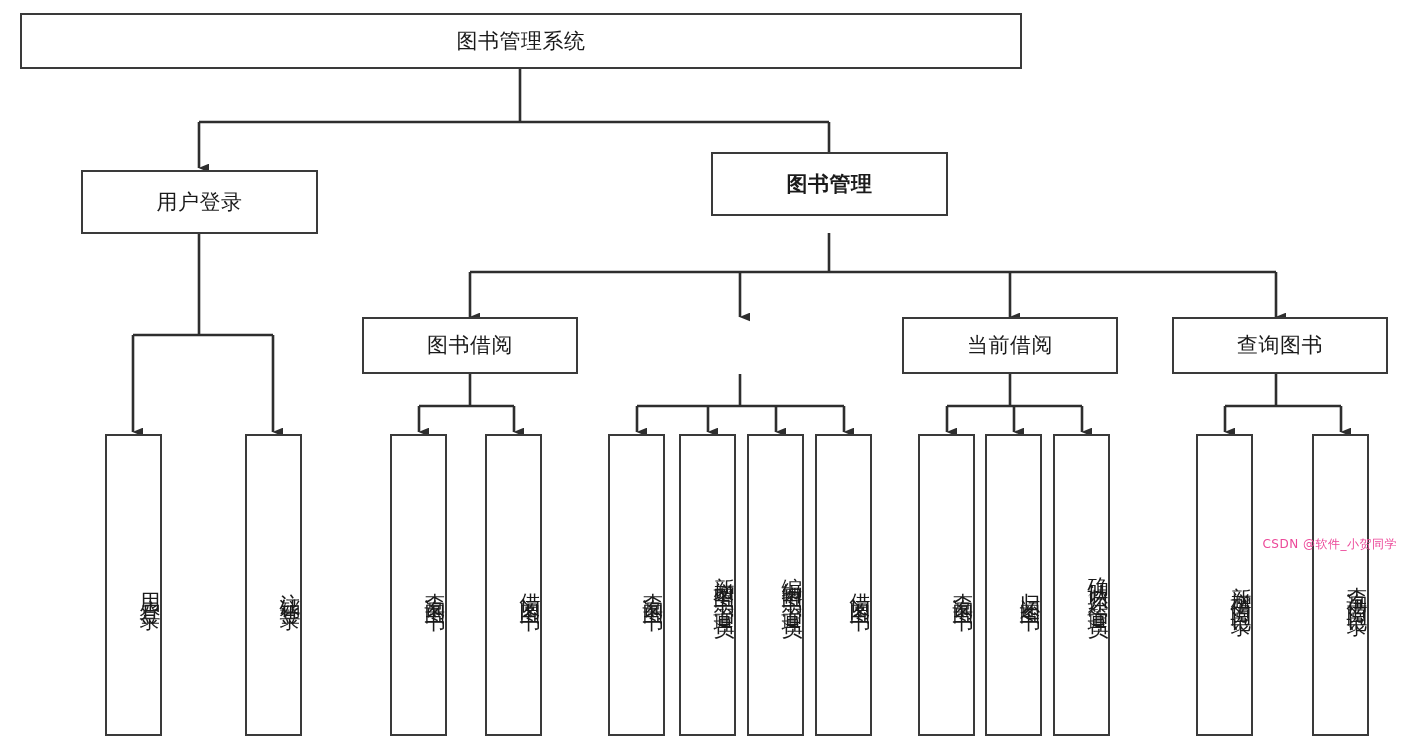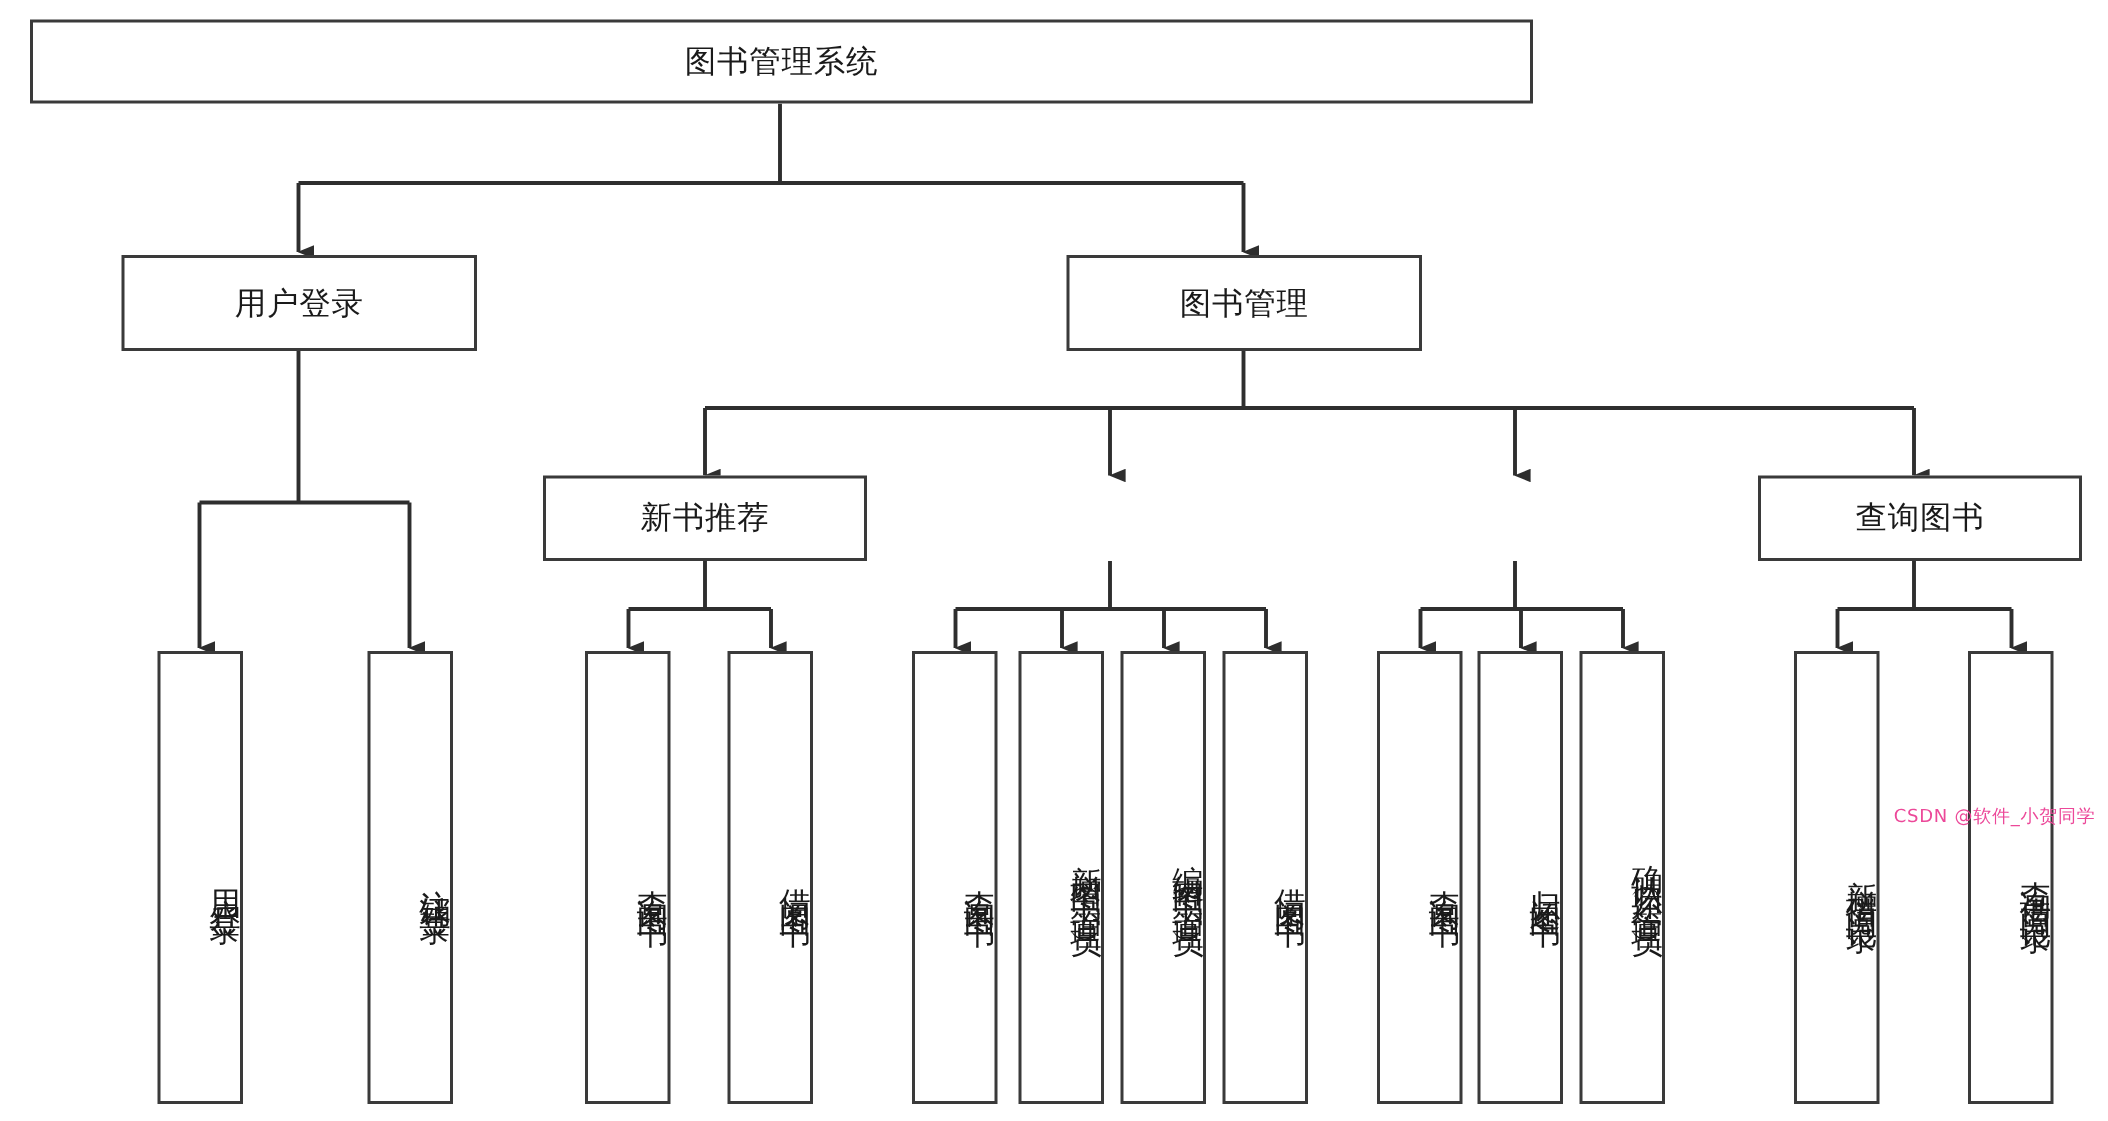--- a/index.html
+++ b/index.html
@@ -124,26 +124,29 @@
     </g>
   </svg>
 
   <div class="node horiz" style="left:20px; top:13px; width:1002px; height:56px;">
     <span class="node-label">图书管理系统</span>
   </div>
 
   <div class="node horiz" style="left:81px; top:170px; width:237px; height:64px;">
     <span class="node-label">用户登录</span>
   </div>
-  <div class="node horiz" style="left:711px; top:170px; width:237px; height:64px;">
+  <div class="node horiz" style="left:711px; top:152px; width:237px; height:64px;font-weight:bold;">
     <span class="node-label">图书管理</span>
   </div>
 
   <div class="node horiz" style="left:362px; top:317px; width:216px; height:57px;">
-    <span class="node-label">新书推荐</span>
+    <span class="node-label">图书借阅</span>
+  </div>
+  <div class="node horiz" style="left:902px; top:317px; width:216px; height:57px;">
+    <span class="node-label">当前借阅</span>
   </div>
   <div class="node horiz" style="left:1172px; top:317px; width:216px; height:57px;">
     <span class="node-label">查询图书</span>
   </div>
 
   <div class="node vert" style="left:105px; top:434px; width:57px; height:302px;">
     <span class="node-label">用户登录</span>
   </div>
   <div class="node vert" style="left:245px; top:434px; width:57px; height:302px;">
     <span class="node-label">注销登录</span>

